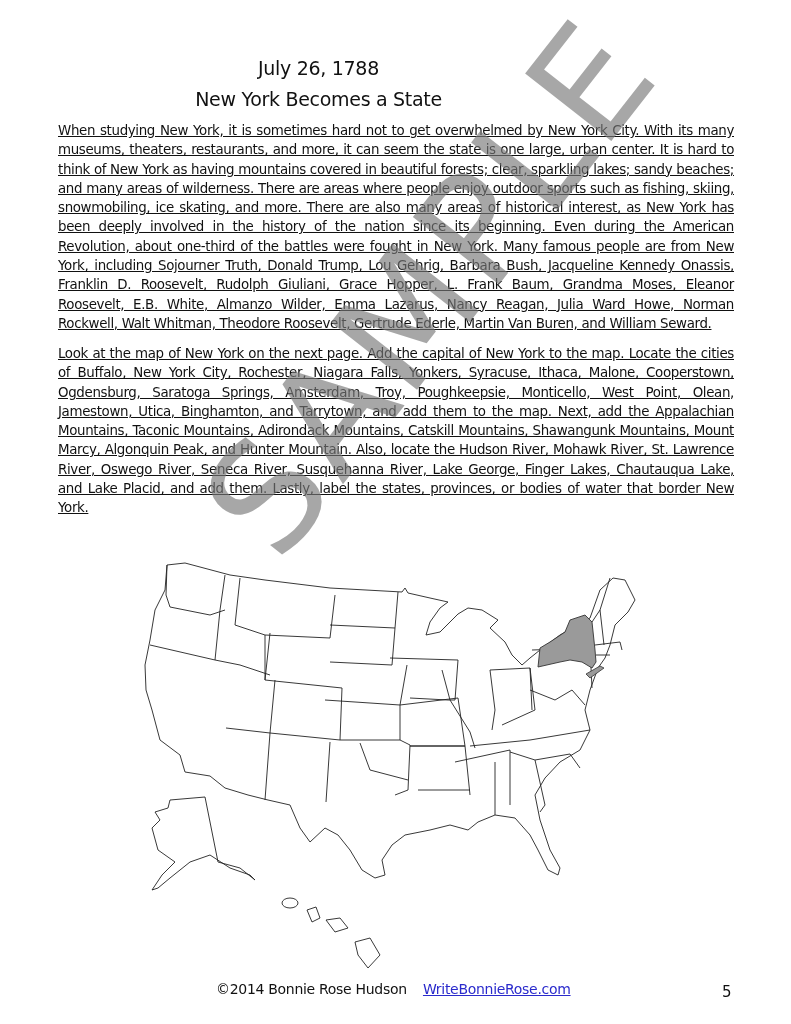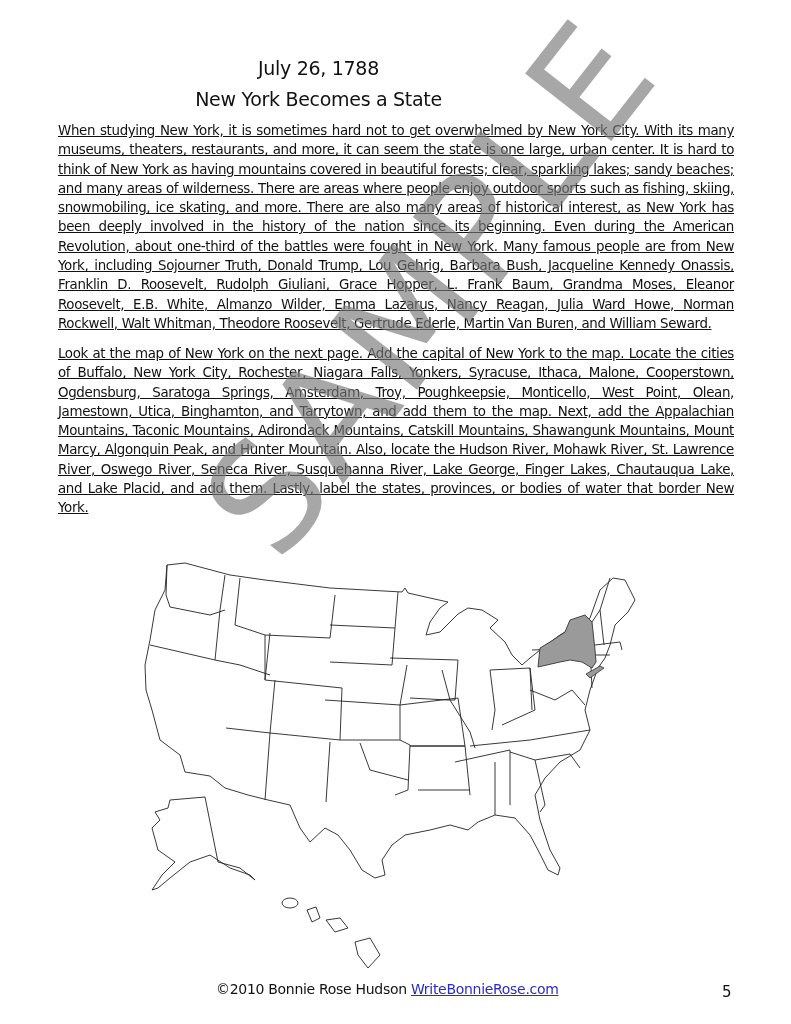--- a/index.html
+++ b/index.html
@@ -5,21 +5,21 @@
   html, body { margin:0; padding:0; background:#ffffff; }
   body { width:791px; height:1024px; position:relative; overflow:hidden; font-family:"DejaVu Sans", sans-serif; color:#111; }
   .title { position:absolute; left:0; width:637px; text-align:center; font-size:19px; line-height:24px; letter-spacing:-0.3px; }
   .t1 { top:56px; }
   .t2 { top:87px; }
   .para { position:absolute; left:58px; width:676px; font-size:13.4px; line-height:19.3px; text-align:justify; letter-spacing:-0.35px; word-spacing:0px;text-decoration:underline; }
   .p1 { top:121px; }
   .p2 { top:344px; }
   .map { position:absolute; left:130px; top:550px; width:540px; height:420px; }
   .footer { position:absolute; top:981px; left:216px; font-size:14px; letter-spacing:-0.3px; }
-  .footer a { color:#2a2acc; text-decoration:underline; }
+  .footer a { color:#2a2acc; text-decoration:underline;margin-left:12px; }
   .pagenum { position:absolute; top:983px; left:722px; font-size:15px; }
   .watermark { position:absolute; left:170px; top:480px; font-size:150px; font-weight:normal; color:rgba(120,120,120,0.65); transform:rotate(-52deg); transform-origin:left top; letter-spacing:4px; white-space:nowrap; pointer-events:none; font-family:"DejaVu Sans", sans-serif; }
 </style>
 </head>
 <body>
 
 <div class="title t1">July 26, 1788</div>
 <div class="title t2">New York Becomes a State</div>
 
 <div class="para p1">When studying New York, it is sometimes hard not to get overwhelmed by New York City. With its many museums, theaters, restaurants, and more, it can seem the state is one large, urban center. It is hard to think of New York as having mountains covered in beautiful forests; clear, sparkling lakes; sandy beaches; and many areas of wilderness. There are areas where people enjoy outdoor sports such as fishing, skiing, snowmobiling, ice skating, and more. There are also many areas of historical interest, as New York has been deeply involved in the history of the nation since its beginning. Even during the American Revolution, about one-third of the battles were fought in New York. Many famous people are from New York, including Sojourner Truth, Donald Trump, Lou Gehrig, Barbara Bush, Jacqueline Kennedy Onassis, Franklin D. Roosevelt, Rudolph Giuliani, Grace Hopper, L. Frank Baum, Grandma Moses, Eleanor Roosevelt, E.B. White, Almanzo Wilder, Emma Lazarus, Nancy Reagan, Julia Ward Howe, Norman Rockwell, Walt Whitman, Theodore Roosevelt, Gertrude Ederle, Martin Van Buren, and William Seward.</div>
@@ -79,15 +79,15 @@
     <ellipse cx="160" cy="353" rx="8" ry="5"></ellipse>
     <path d="M177,360 L186,357 L190,368 L182,372 Z"></path>
     <path d="M196,370 L210,368 L218,378 L205,382 Z"></path>
     <path d="M225,392 L240,388 L250,405 L238,418 L228,405 Z"></path>
   </g>
 </svg>
 
 <div class="watermark">SAMPLE</div>
 
 <div class="footer">
-  <span>©2010 Bonnie Rose Hudson </span><a>WriteBonnieRose.com</a>
+  <span>©2014 Bonnie Rose Hudson </span><a>WriteBonnieRose.com</a>
 </div>
 <div class="pagenum">5</div>
 
 </body></html>

